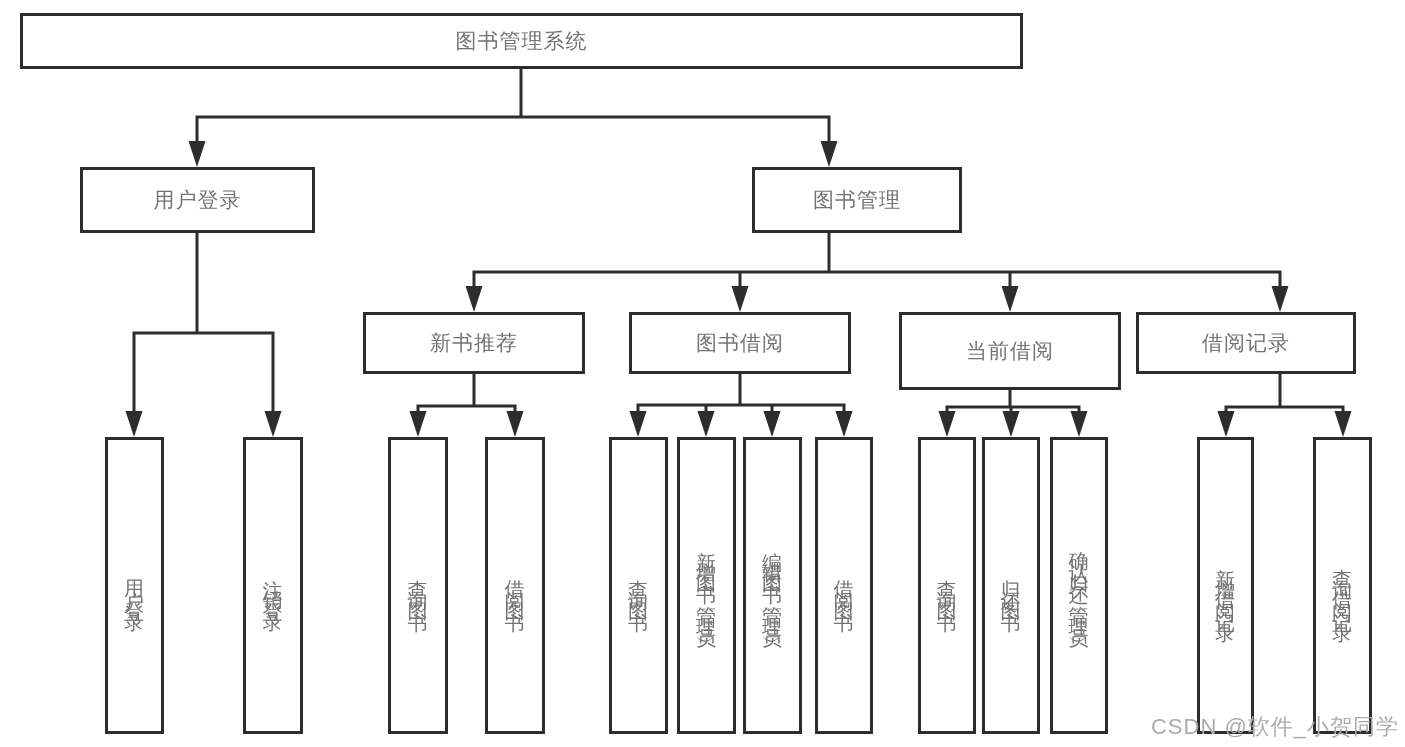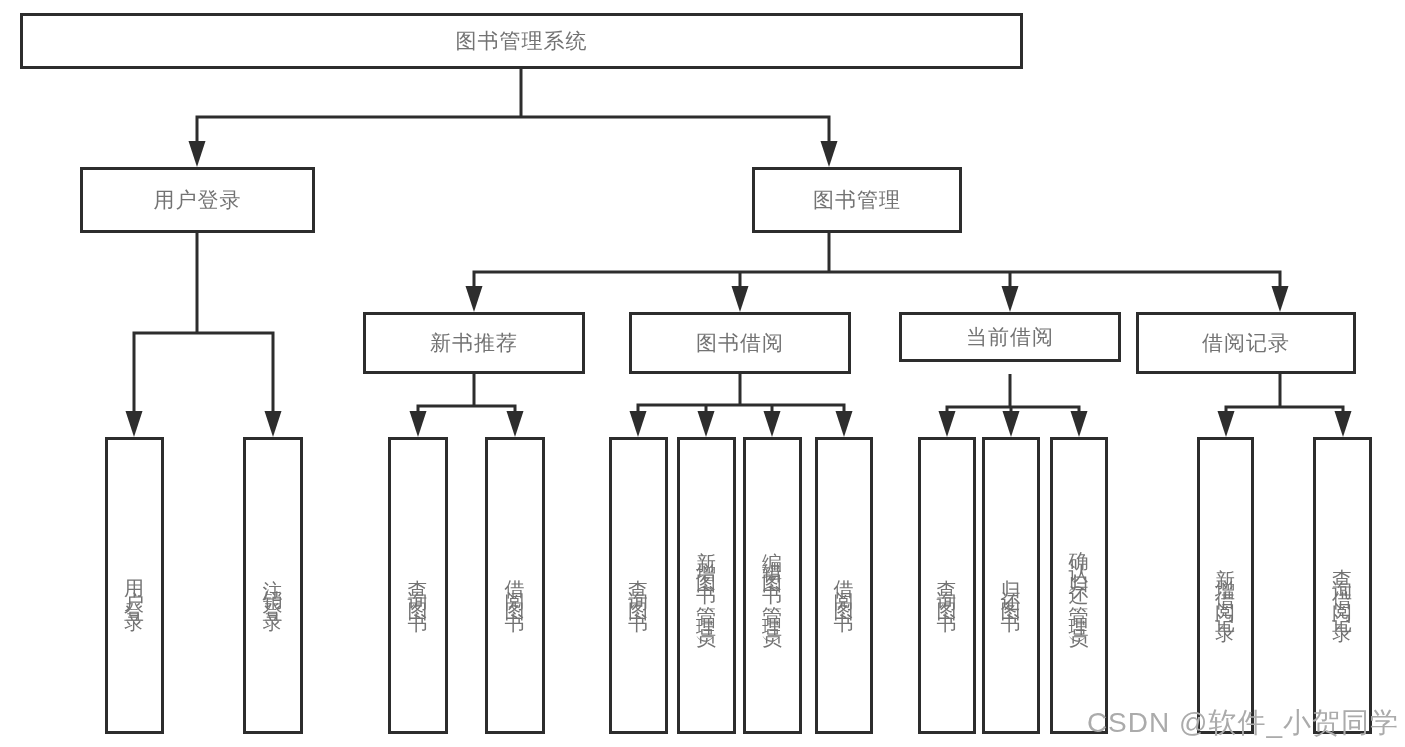--- a/index.html
+++ b/index.html
@@ -20,21 +20,21 @@
     color:#737373;
     letter-spacing:1px;
     font-size:21px;
   }
   
   .n-root         {left:20px;  top:13px;  width:1003px;height:56px;}
   .n-user-login   {left:80px;  top:167px; width:235px; height:66px;}
   .n-book-mgmt    {left:712px; top:167px; width:210px; height:66px;margin-left:40px;}
   .n-new-book     {left:363px; top:312px; width:222px; height:62px;}
   .n-book-borrow  {left:629px; top:312px; width:222px; height:62px;}
-  .n-current      {left:899px; top:312px; width:222px; height:50px;}
+  .n-current      {left:899px; top:312px; width:222px; height:78px;}
   .n-records      {left:1136px;top:312px; width:220px; height:62px;}
   
   .leaf{top:437px;height:297px;}
   .leaf span{
     writing-mode:vertical-rl;
     text-orientation:mixed;
     font-size:20px;
     letter-spacing:11px;
     line-height:1;
     white-space:nowrap;
@@ -48,21 +48,21 @@
   .l7 {left:743px; width:59px;}
   .l8 {left:815px; width:58px;}
   .l9 {left:918px; width:58px;}
   .l10{left:982px; width:58px;}
   .l11{left:1050px;width:58px;}
   .l12{left:1197px;width:57px;}
   .l13{left:1313px;width:59px;}
   #watermark{
     position:absolute;
     right:6px;bottom:5px;
-    font-size:28px;
+    font-size:22px;
     color:#ababab;
     letter-spacing:1px;
     white-space:nowrap;
   }
 </style>
 </head>
 <body>
 
 <div id="canvas">
 

